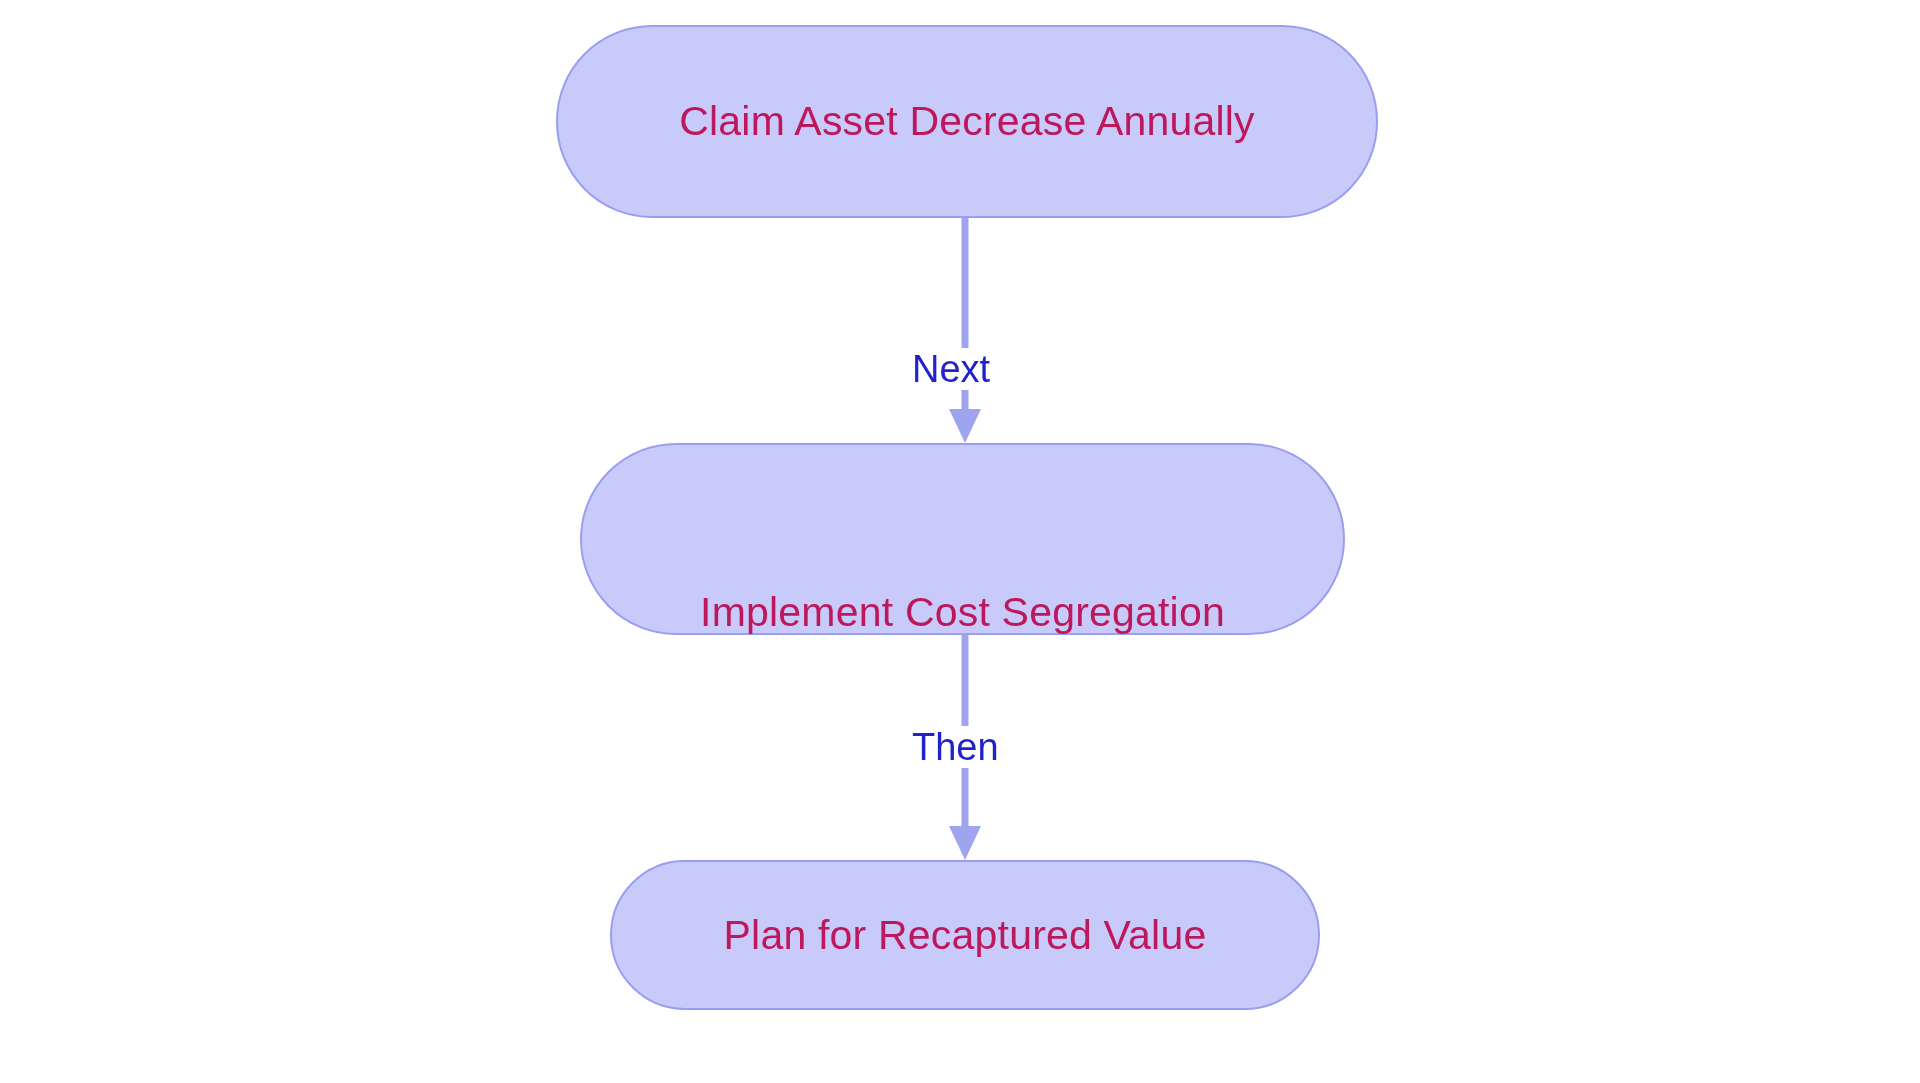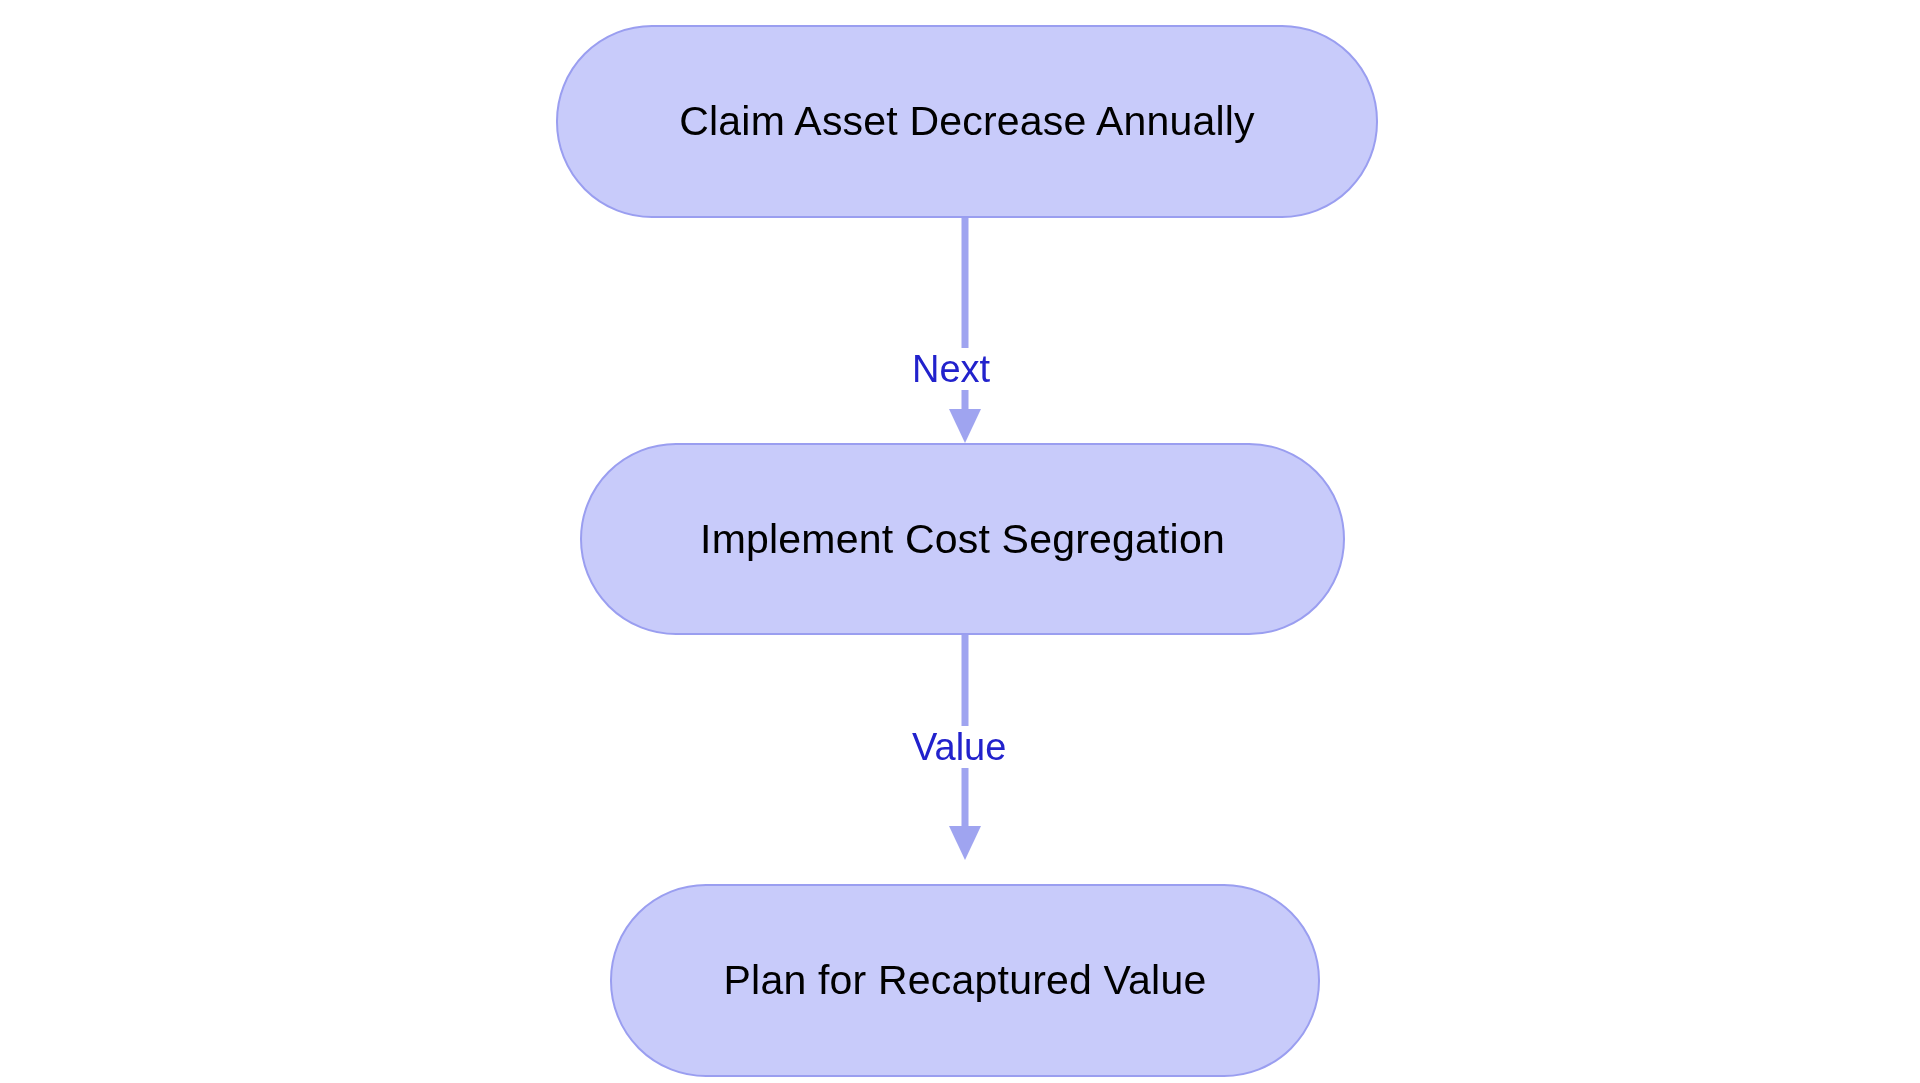--- a/index.html
+++ b/index.html
@@ -28,21 +28,21 @@
     border: 2px solid #9a9ef0;
     border-radius: 96px;
     color: #3333cc;
     font-size: 41px;
     font-weight: 400;
     letter-spacing: 0.2px;
     white-space: nowrap;
     font-family: "Liberation Sans", sans-serif;
   }
   .node-label {
-    color: #000000;
+    color: #be185d;
     line-height: 1;
   }
   .edge {
     position: absolute;
   }
   .edge svg {
     display: block;
     overflow: visible;
   }
   .edge-label {
@@ -50,22 +50,22 @@
     color: #2222cc;
     font-size: 38px;
     font-family: "Liberation Sans", sans-serif;
     line-height: 1;
     white-space: nowrap;
     background: #ffffff;
     padding: 2px 6px;
   }
   
   #node-1 { left: 556px; top: 25px;  width: 822px; height: 193px; }
-  #node-2 { left: 580px; top: 443px; width: 765px; height: 192px; }
-  #node-3 { left: 610px; top: 884px; width: 710px; height: 193px; }
+  #node-2 { left: 580px; top: 443px; width: 765px; height: 192px; align-items: flex-end; }
+  #node-3 { left: 610px; top: 860px; width: 710px; height: 150px; }
   
   #edge-1 { left: 947px; top: 218px; width: 36px; height: 225px; }
   #edge-2 { left: 947px; top: 635px; width: 36px; height: 225px; }
   #edge-label-1 { left: 906px; top: 308px; margin-top: 40px; }
   #edge-label-2 { left: 906px; top: 726px; }
 </style>
 </head>
 <body>
 
 <div id="canvas">
@@ -85,19 +85,19 @@
   <div class="flow-node" id="node-2">
     <span class="node-label">Implement Cost Segregation</span>
   </div>
 
   <div class="edge" id="edge-2">
     <svg width="36" height="225" viewBox="0 0 36 225">
       <line x1="18" y1="0" x2="18" y2="198" stroke="#9fa4f0" stroke-width="7" stroke-linecap="butt"></line>
       <polygon points="18,225 2,191 34,191" fill="#9fa4f0"></polygon>
     </svg>
   </div>
-  <div class="edge-label" id="edge-label-2">Value</div>
+  <div class="edge-label" id="edge-label-2">Then</div>
 
   <div class="flow-node" id="node-3">
     <span class="node-label">Plan for Recaptured Value</span>
   </div>
 
 </div>
 
 </body></html>

